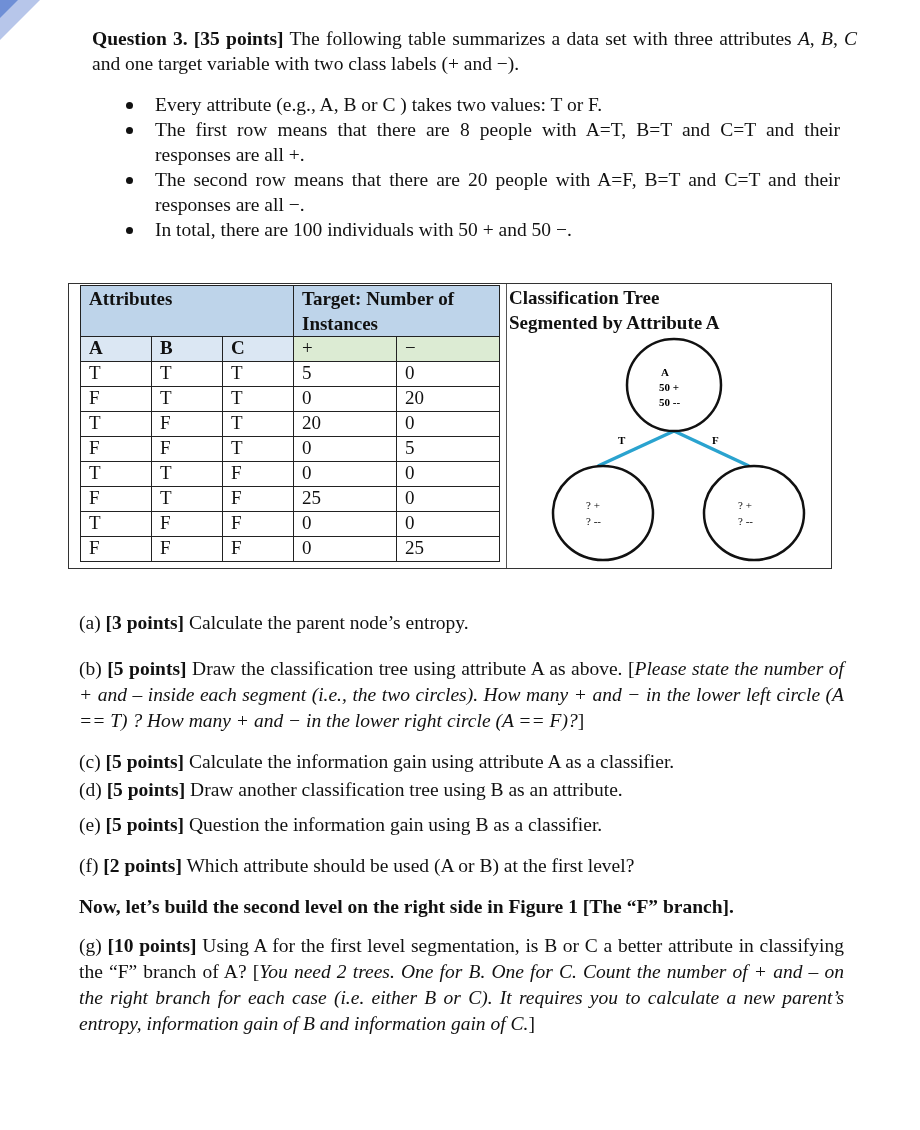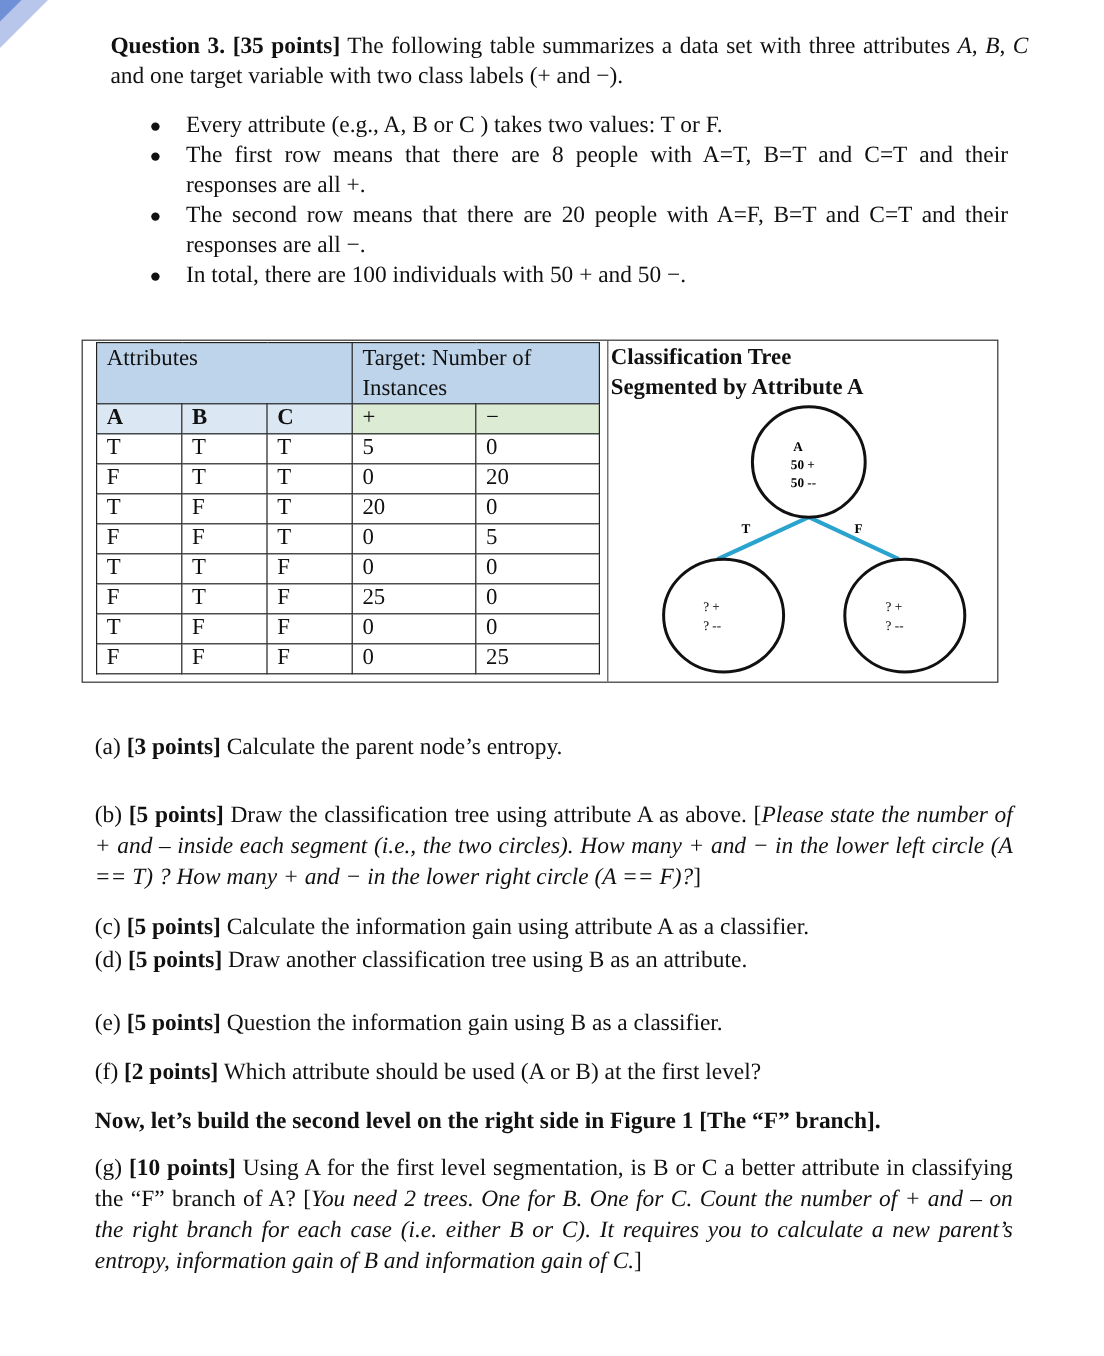--- a/index.html
+++ b/index.html
@@ -29,21 +29,21 @@
     position: absolute; left: 68px; top: 283px; width: 764px; height: 286px;
     border: 1.5px solid #333; box-sizing: border-box;
   }
   .fig-divider { position: absolute; left: 437px; top: 0; bottom: 0; width: 0; border-left: 1.5px solid #555; }
   table.data {
     position: absolute; left: 11px; top: 1px; border-collapse: collapse; font-size: 19px;
   }
   table.data td, table.data th {
     border: 1.2px solid #222; padding: 0 8px; height: 24px; text-align: left; vertical-align: top; font-weight: normal;
   }
-  table.data th.group { background: #bed4ea; font-weight: normal; height: 50px; line-height: 25px; }
+  table.data th.group { background: #bed4ea; font-weight: bold; height: 50px; line-height: 25px; }
   table.data th.col { background: #dbe7f3; font-weight: bold; }
   table.data th.tcol { background: #dcebd3; }
   .c1 { width: 54px; } .c2 { width: 54px; } .c3 { width: 54px; } .c4 { width: 86px; } .c5 { width: 86px; }
   .tj { text-align: justify; text-align-last: justify; }
 
   .tree { position: absolute; left: 440px; top: 0; width: 322px; height: 283px; }
   .tree-title { position: absolute; left: 0; width: 322px; top: 1px; text-align: left; font-weight: bold; font-size: 19px; line-height: 25px; }
 
   .questions { position: absolute; left: 79px; top: 610px; width: 765px; font-size: 19.5px; line-height: 26px; }
   .q { margin: 0; text-align: justify; }
@@ -165,30 +165,30 @@
       <text x="203" y="160" font-family="Liberation Serif, serif" font-weight="bold" font-size="11">F</text>
       <text x="77" y="225" font-family="Liberation Serif, serif" font-size="11">? +</text>
       <text x="77" y="241" font-family="Liberation Serif, serif" font-size="11">? --</text>
       <text x="229" y="225" font-family="Liberation Serif, serif" font-size="11">? +</text>
       <text x="229" y="241" font-family="Liberation Serif, serif" font-size="11">? --</text>
     </svg>
   </div>
 </div>
 
 <div class="questions">
-  <p class="q" style="margin-bottom:31px;">
+  <p class="q" style="margin-bottom:20px;">
     <span>(a)</span> <span class="b">[3 points]</span> <span>Calculate the parent node’s entropy.</span>
   </p>
   <p class="q" style="margin-bottom:15px;">
     <span>(b)</span> <span class="b">[5 points]</span> <span>Draw the classification tree using attribute A as above. [</span><span class="i">Please state the number of + and – inside each segment (i.e., the two circles). How many + and − in the lower left circle (A == T) ? How many + and − in the lower right circle (A == F)?</span><span>]</span>
   </p>
   <p class="q" style="margin-bottom:2px;">
     <span>(c)</span> <span class="b">[5 points]</span> <span>Calculate the information gain using attribute A as a classifier.</span>
   </p>
-  <p class="q" style="margin-bottom:26px;">
+  <p class="q" style="margin-bottom:9px;">
     <span>(d)</span> <span class="b">[5 points]</span> <span>Draw another classification tree using B as an attribute.</span>
   </p>
   <p class="q" style="margin-bottom:15px;">
     <span>(e)</span> <span class="b">[5 points]</span> <span>Question the information gain using B as a classifier.</span>
   </p>
   <p class="q" style="margin-bottom:15px;">
     <span>(f)</span> <span class="b">[2 points]</span> <span>Which attribute should be used (A or B) at the first level?</span>
   </p>
   <p class="q b" style="margin-bottom:13px;">Now, let’s build the second level on the right side in Figure 1 [The “F” branch].</p>
   <p class="q">

